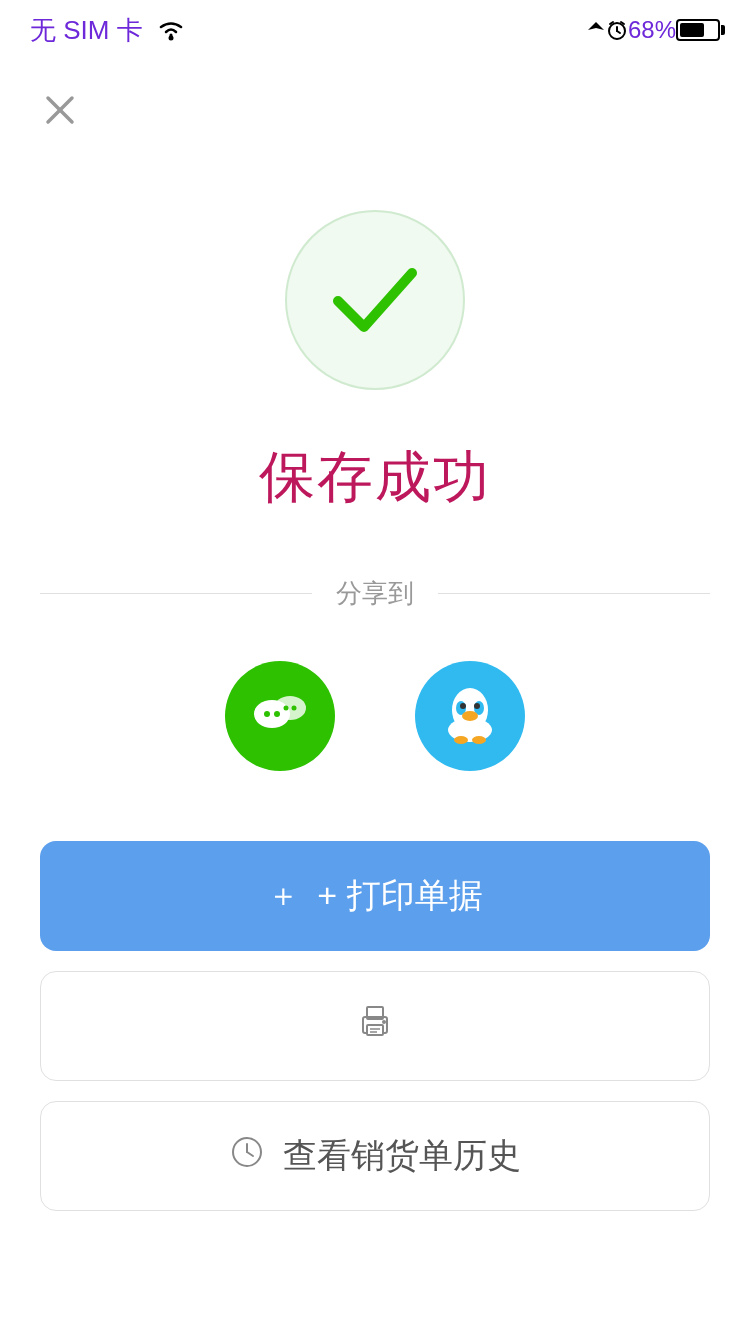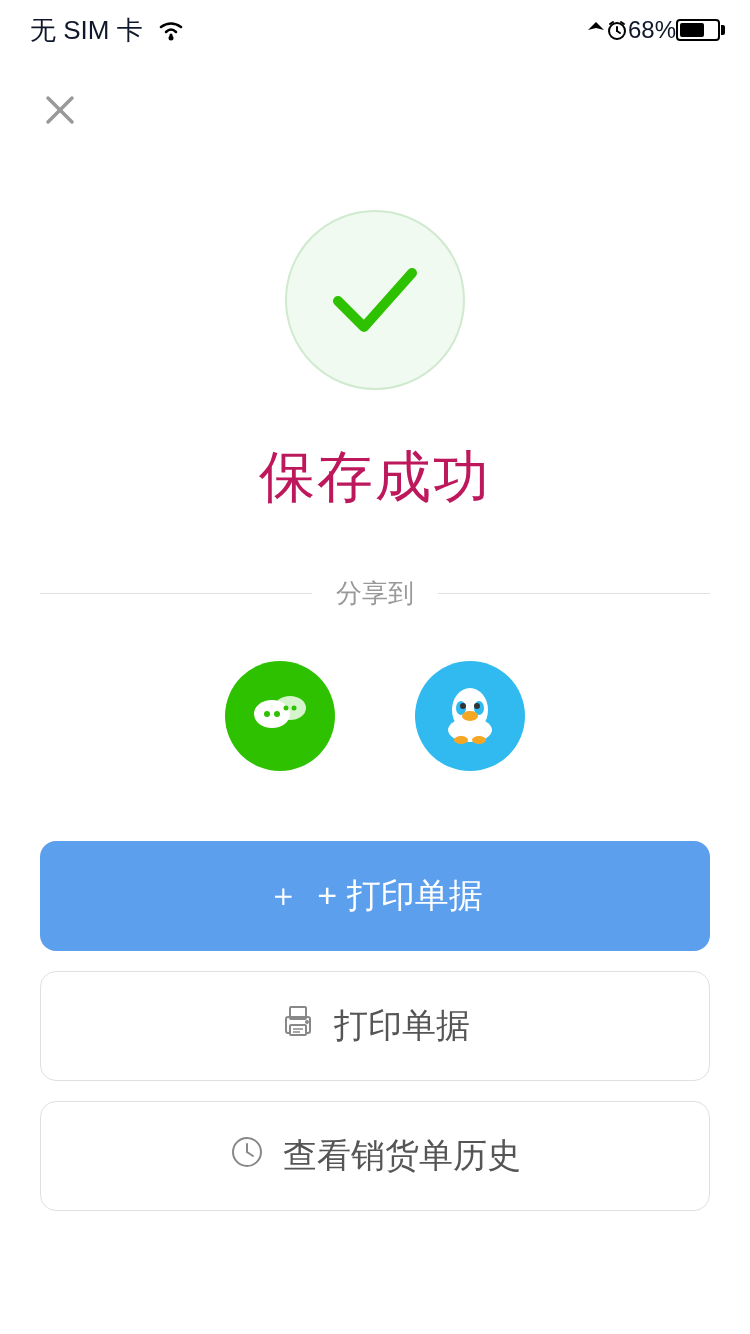--- a/index.html
+++ b/index.html
@@ -17,21 +17,21 @@
     
     .status-bar {
       width: 100%;
       height: 60px;
       background: #ffffff;
       display: flex;
       align-items: center;
       justify-content: space-between;
       padding: 0 30px;
       font-size: 26px;
-      color: #0f172a;
+      color: #6d28d9;
     }
     .status-left {
       display: flex;
       align-items: center;
       gap: 14px;
     }
     .status-center {
       font-size: 30px;
       font-weight: 500;
       letter-spacing: 1px;
@@ -290,21 +290,20 @@
       <span class="action-btn-icon">
         <svg width="36" height="34" viewBox="0 0 36 34" fill="none">
           <rect x="6" y="12" width="24" height="16" rx="2" stroke="#888" stroke-width="2"></rect>
           <rect x="10" y="2" width="16" height="12" rx="1" stroke="#888" stroke-width="2"></rect>
           <rect x="10" y="20" width="16" height="10" rx="1" stroke="#888" stroke-width="2" fill="white"></rect>
           <line x1="13" y1="24" x2="23" y2="24" stroke="#888" stroke-width="1.5"></line>
           <line x1="13" y1="27" x2="20" y2="27" stroke="#888" stroke-width="1.5"></line>
           <circle cx="27" cy="17" r="2" fill="#888"></circle>
         </svg>
       </span>
-      <span>打印单据</span>
     </button>
 
     <button class="action-btn">
       <span class="action-btn-icon">
         <svg width="36" height="36" viewBox="0 0 36 36" fill="none">
           <circle cx="18" cy="18" r="14" stroke="#888" stroke-width="2"></circle>
           <line x1="18" y1="10" x2="18" y2="18" stroke="#888" stroke-width="2" stroke-linecap="round"></line>
           <line x1="18" y1="18" x2="24" y2="22" stroke="#888" stroke-width="2" stroke-linecap="round"></line>
         </svg>
       </span>

